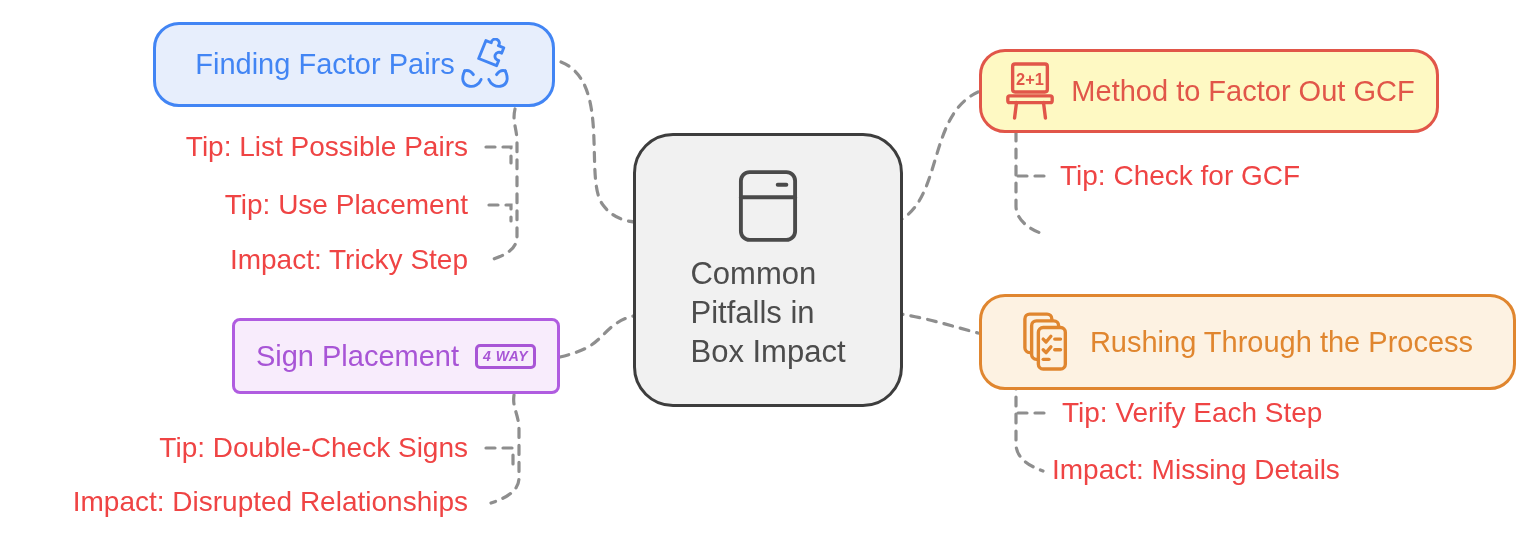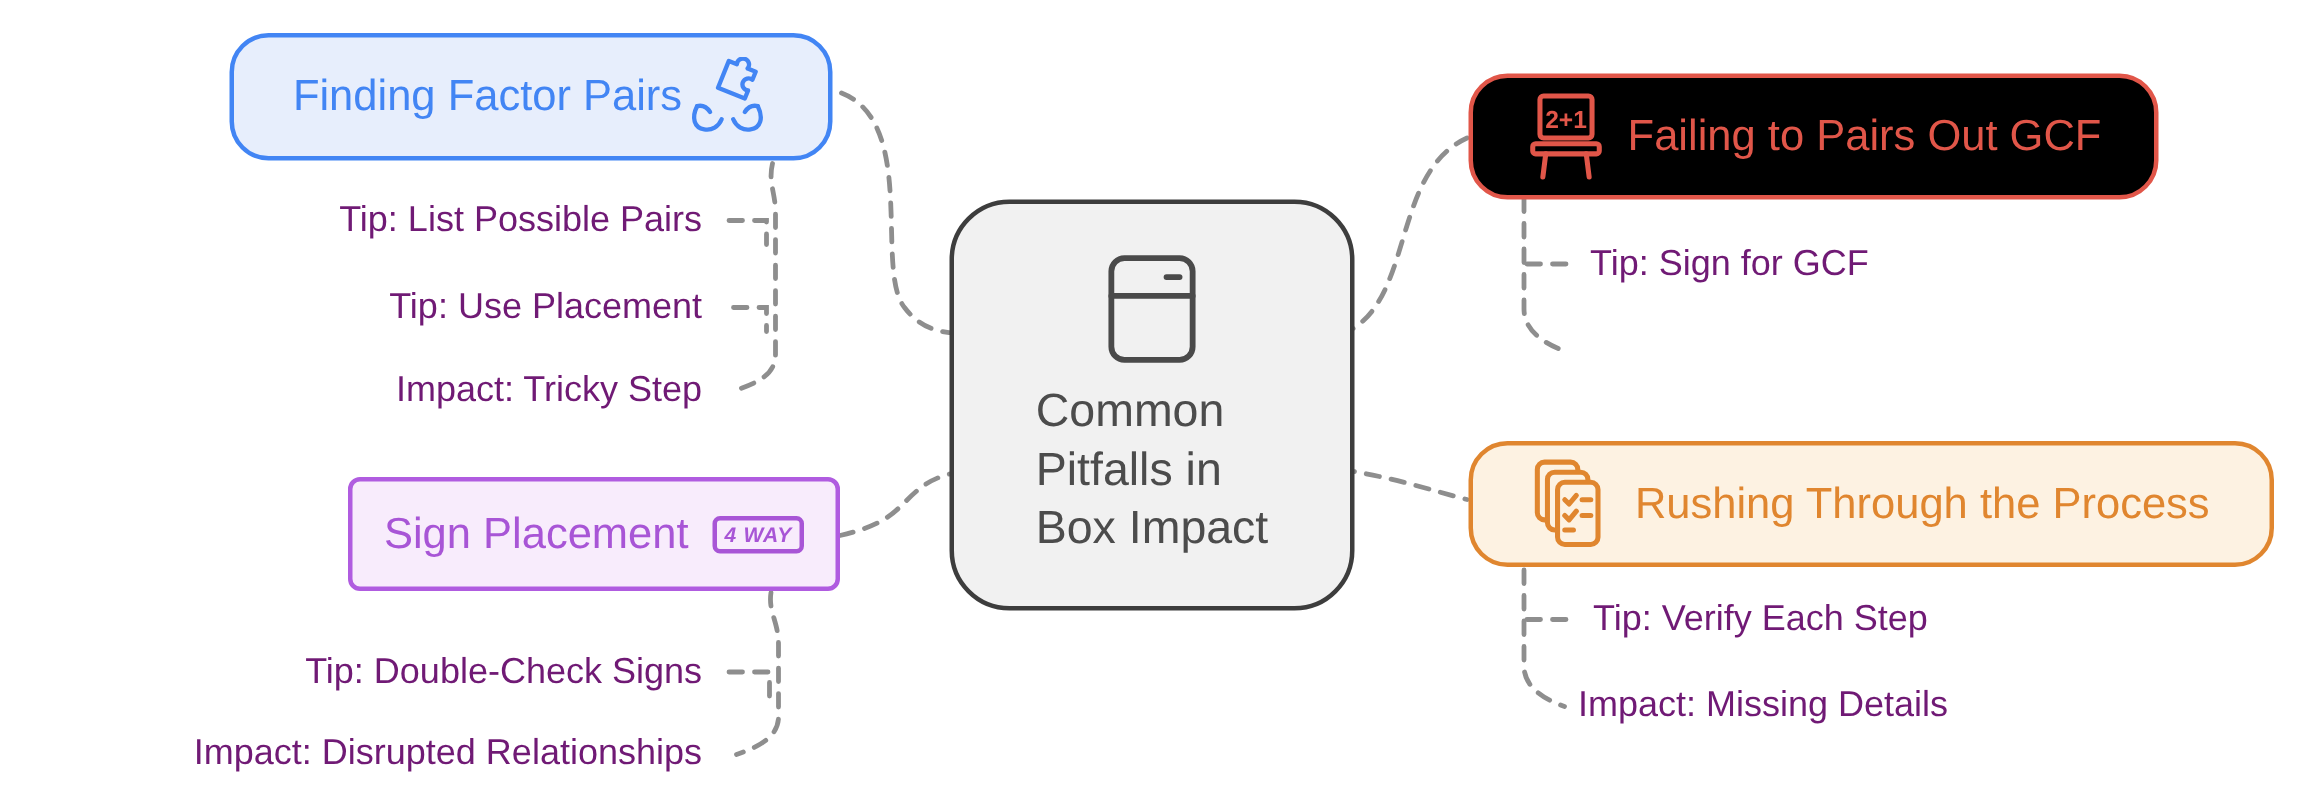--- a/index.html
+++ b/index.html
@@ -9,28 +9,28 @@
   }
   .layer{position:absolute;left:0;top:0;width:1536px;height:539px;}
   .node{
     position:absolute;display:flex;align-items:center;justify-content:center;
     box-sizing:border-box;white-space:nowrap;
   }
   .branch{border-radius:26px;border:3.5px solid;font-size:29px;}
   .blabel{display:inline-block;}
   .b-blue{left:153px;top:22px;width:402px;height:85px;color:#4285f4;border-color:#4285f4;background:#e7eefc;gap:0;}
   .b-purple{left:232px;top:318px;width:328px;height:76px;color:#a855d6;border-color:#b05ce0;background:#f8ecfc;gap:16px;border-radius:8px;}
-  .b-red{left:979px;top:49px;width:460px;height:84px;color:#e15649;border-color:#e15649;background:#000000;gap:14px;}
-  .b-orange{left:979px;top:294px;width:537px;height:84px;color:#e0862f;border-color:#e0862f;background:#fdf2e2;gap:16px;}
+  .b-red{left:979px;top:49px;width:460px;height:84px;color:#e15649;border-color:#e15649;background:#fef9c3;gap:14px;}
+  .b-orange{left:979px;top:294px;width:537px;height:96px;color:#e0862f;border-color:#e0862f;background:#fdf2e2;gap:16px;}
   .central{
     left:633px;top:133px;width:270px;height:274px;border-radius:40px;
     border:3.5px solid #3d3d3d;background:#f1f1f1;flex-direction:column;gap:11px;
   }
   .central-text{font-size:31px;line-height:39px;color:#4c4c4c;}
-  .sub{position:absolute;font-size:24px;line-height:34px;color:#701a75;white-space:nowrap;}
+  .sub{position:absolute;font-size:28px;line-height:34px;color:#ef4444;white-space:nowrap;}
   .sub.left{right:1068px;text-align:right;}
   .badge{
     display:inline-block;border:3px solid currentColor;border-radius:5px;
     font-size:14px;font-weight:bold;letter-spacing:0.5px;padding:1px 5px 2px 5px;font-style:italic;
   }
   svg{display:block;}
 </style>
 </head>
 <body>
 
@@ -87,21 +87,21 @@
     <span class="badge">4 WAY</span>
   </div>
 
   <div class="node branch b-red">
     <svg width="54" height="60" viewBox="0 0 56 62" fill="none" stroke="#e15649" stroke-width="3.5" stroke-linecap="round" stroke-linejoin="round">
       <rect x="10" y="3" width="36" height="29" rx="2.5"></rect>
       <text x="28" y="25" text-anchor="middle" font-size="17" font-weight="bold" fill="#e15649" stroke="none" font-family="Liberation Sans, sans-serif">2+1</text>
       <rect x="5" y="36" width="46" height="7" rx="2"></rect>
       <path d="M14,43 L12,59 M42,43 L44,59"></path>
     </svg>
-    <span class="blabel">Failing to Pairs Out GCF</span>
+    <span class="blabel">Method to Factor Out GCF</span>
   </div>
 
   <div class="node branch b-orange">
     <svg width="52" height="62" viewBox="0 0 54 64" fill="none" stroke="#e0862f" stroke-width="3.5" stroke-linecap="round" stroke-linejoin="round">
       <rect x="3" y="3" width="28" height="40" rx="5" fill="#fdf2e2"></rect>
       <rect x="10" y="10" width="28" height="40" rx="5" fill="#fdf2e2"></rect>
       <rect x="17" y="17" width="28" height="43" rx="5" fill="#fdf2e2"></rect>
       <path d="M22,29 L25,32 L30,26"></path>
       <line x1="34" y1="29" x2="40" y2="29"></line>
       <path d="M22,40 L25,43 L30,37"></path>
@@ -111,18 +111,18 @@
     <span class="blabel">Rushing Through the Process</span>
   </div>
 
   <div class="sub left" style="top:130px">Tip: List Possible Pairs</div>
   <div class="sub left" style="top:188px">Tip: Use Placement</div>
   <div class="sub left" style="top:431px">Tip: Double-Check Signs</div>
 
   <div class="sub left" style="top:243px">Impact: Tricky Step</div>
   <div class="sub left" style="top:485px">Impact: Disrupted Relationships</div>
 
-  <div class="sub" style="left:1060px;top:159px">Tip: Sign for GCF</div>
+  <div class="sub" style="left:1060px;top:159px">Tip: Check for GCF</div>
 
   <div class="sub" style="left:1062px;top:396px">Tip: Verify Each Step</div>
   <div class="sub" style="left:1052px;top:453px">Impact: Missing Details</div>
 
 </div>
 
 </body></html>

